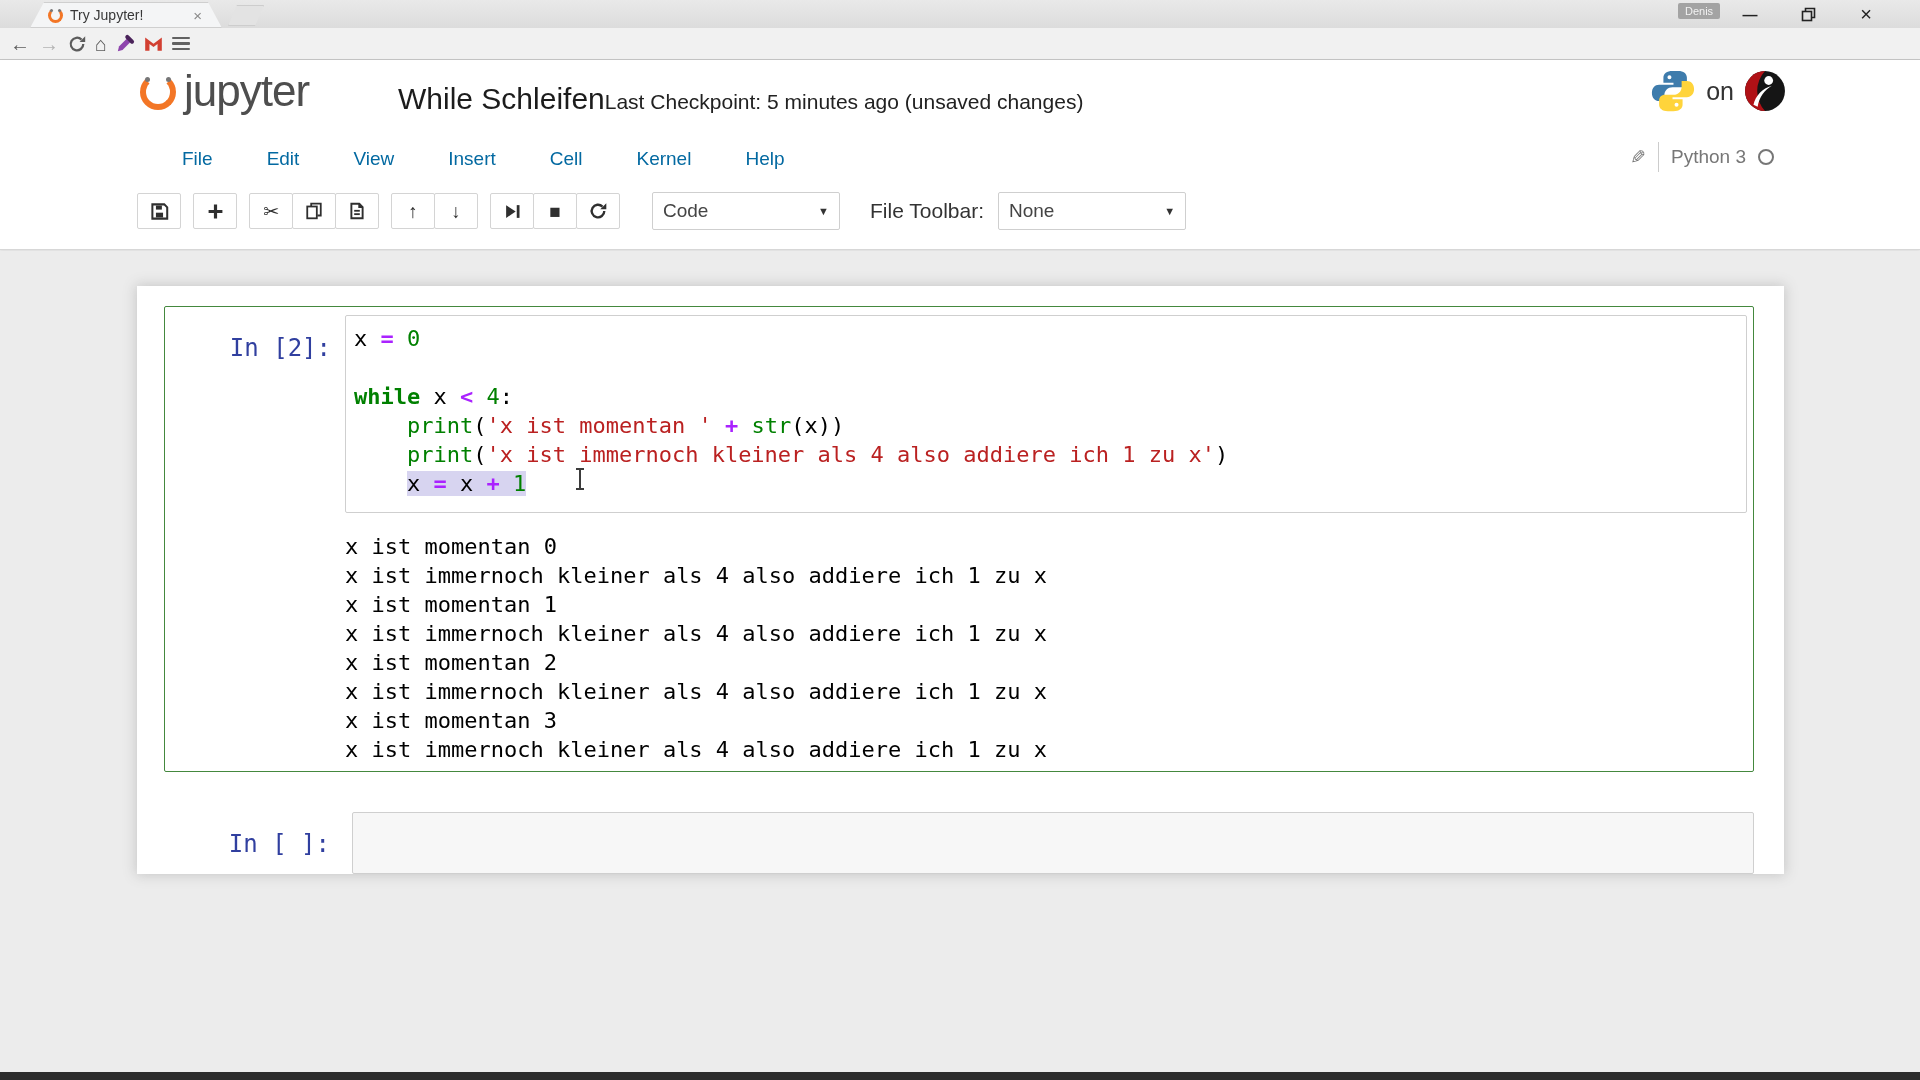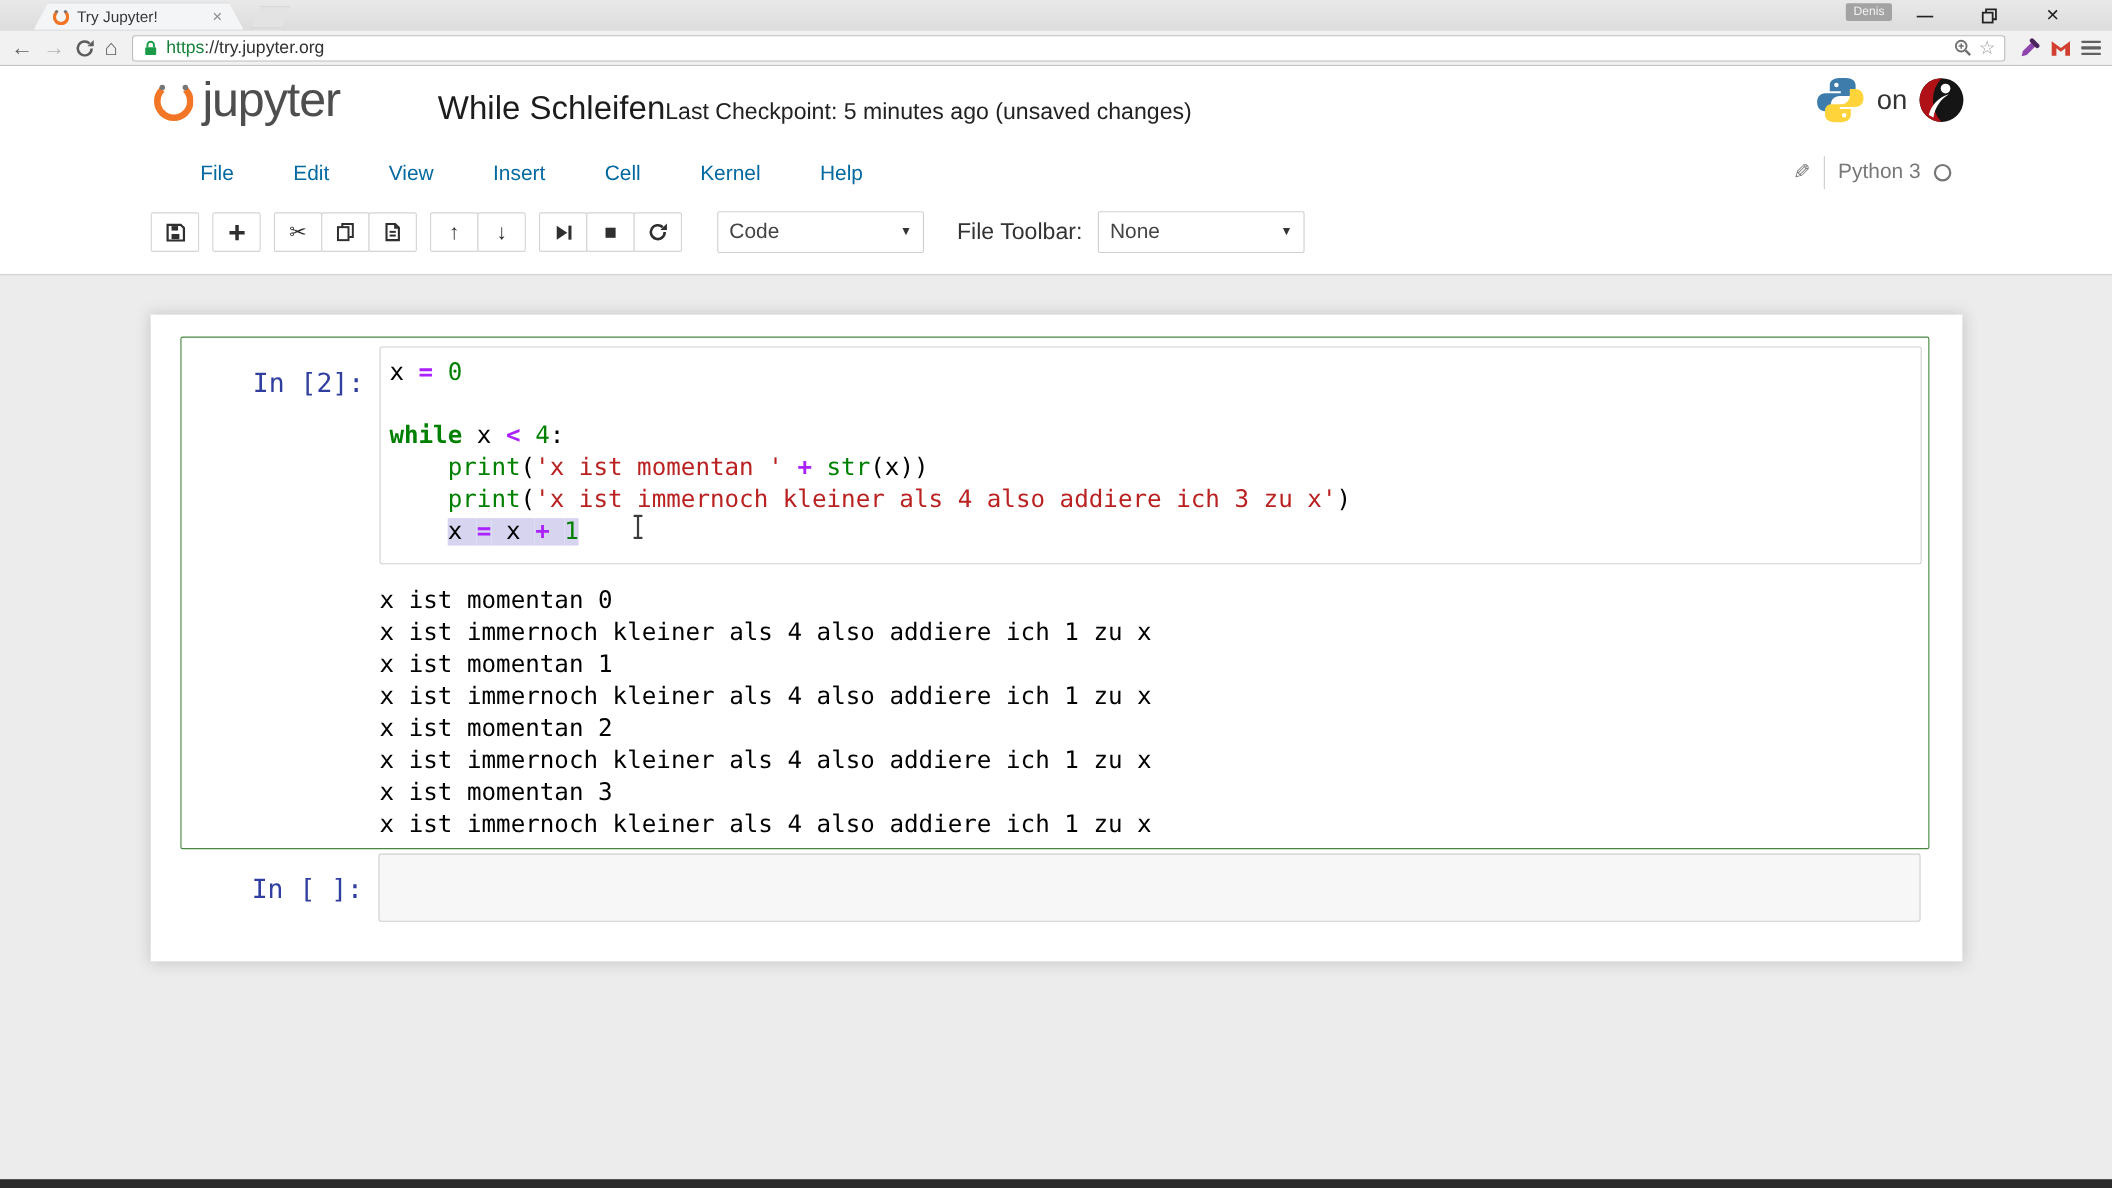--- a/index.html
+++ b/index.html
@@ -97,21 +97,21 @@
   .tok-op  { color:#aa22ff; font-weight:bold; }
   .tok-str { color:#ba2121; }
   .tok-var { color:#000; }
   .tok-sel { background:#d7d4f0; }
   .output-row { display:flex; margin-top:17px; }
   .output-spacer { width:180px; }
   .output-text { padding-top:2px; }
   .out-line { font-family:"DejaVu Sans Mono","Liberation Mono",monospace; font-size:22px;
     line-height:29px; color:#000; white-space:pre; }
 
-  .cell2 { position:absolute; left:27px; top:488px; width:1590px; display:flex; }
+  .cell2 { position:absolute; left:27px; top:524px; width:1590px; display:flex;justify-content:space-between; }
   .empty-input { margin-top:2px; width:1402px; height:62px; background:#f7f7f7;
     border:1px solid #cfcfcf; border-radius:2px; }
 
   
   .ibeam { position:absolute; left:574px; top:468px; width:12px; height:22px; }
   .ibeam:before, .ibeam:after { content:""; position:absolute; left:2px; width:8px; height:2px; background:#3c3c3c; }
   .ibeam:before { top:0; } .ibeam:after { bottom:0; }
   .ibeam .stem { position:absolute; left:5px; top:1px; width:2px; height:20px; background:#3c3c3c; }
 
   .bottomstrip { position:absolute; left:0; bottom:0; width:100%; height:8px; background:#2c2c2c; }
@@ -147,38 +147,20 @@
   <div class="chromebar">
     <span class="navico">←</span>
     <span class="navico disabled">→</span>
     <span>
       <svg width="18" height="18" viewBox="0 0 16 16">
           <path d="M13.6 8A5.6 5.6 0 1 1 12 4.1" fill="none" stroke="#5c5c5c" stroke-width="2"></path>
           <polygon points="15.3,1.2 15.3,6.2 10.3,6.2" fill="#5c5c5c"></polygon>
         </svg>
     </span>
     <span class="navico">⌂</span>
-    <div class="urlbox">
-      <span>
-        <svg width="16" height="16" viewBox="0 0 16 16">
-            <rect x="3" y="7" width="10" height="7" rx="1" fill="#1a9b48"></rect>
-            <path d="M5 7V5a3 3 0 0 1 6 0v2" fill="none" stroke="#1a9b48" stroke-width="1.7"></path>
-          </svg>
-      </span>
-      <span class="urltext"><span class="scheme">https</span><span>://try.jupyter.org</span></span>
-      <span class="urlspacer"></span>
-      <span>
-        <svg width="17" height="17" viewBox="0 0 16 16">
-            <circle cx="6.5" cy="6.5" r="4.6" fill="none" stroke="#6f6f6f" stroke-width="1.6"></circle>
-            <path d="M6.5 4.3v4.4M4.3 6.5h4.4" stroke="#6f6f6f" stroke-width="1.3"></path>
-            <path d="M10.2 10.2l4 4" stroke="#6f6f6f" stroke-width="2"></path>
-          </svg>
-      </span>
-      <span class="star">☆</span>
-    </div>
     <span>
       <svg width="19" height="19" viewBox="0 0 16 16">
           <path d="M1.5 14.5l1-4 6.5-6.5 3 3-6.5 6.5z" fill="#8e44ad"></path>
           <path d="M9.5 2.5l4 4" stroke="#4a235a" stroke-width="3.4" stroke-linecap="round"></path>
         </svg>
     </span>
     <span>
       <svg width="19" height="19" viewBox="0 0 16 16">
           <path fill="#d23f31" d="M1 14V3l7 5.2L15 3v11h-3.6V8.4L8 11 4.6 8.4V14z"></path>
         </svg>
@@ -315,21 +297,21 @@
   <div class="notebook">
 
     <div class="cell-selected">
       <div class="input-row">
         <div class="prompt">In [2]:</div>
         <div class="input-area">
           <div class="cm-line"><span class="tok-var">x </span><span class="tok-op">=</span><span class="tok-var"> </span><span class="tok-num">0</span></div>
           <div class="cm-line"></div>
           <div class="cm-line"><span class="tok-kw">while</span><span class="tok-var"> x </span><span class="tok-op">&lt;</span><span class="tok-var"> </span><span class="tok-num">4</span><span class="tok-var">:</span></div>
           <div class="cm-line"><span class="tok-var">    </span><span class="tok-bi">print</span><span class="tok-var">(</span><span class="tok-str">'x ist momentan '</span><span class="tok-var"> </span><span class="tok-op">+</span><span class="tok-var"> </span><span class="tok-bi">str</span><span class="tok-var">(x))</span></div>
-          <div class="cm-line"><span class="tok-var">    </span><span class="tok-bi">print</span><span class="tok-var">(</span><span class="tok-str">'x ist immernoch kleiner als 4 also addiere ich 3 zu x'</span><span class="tok-var">)</span></div>
+          <div class="cm-line"><span class="tok-var">    </span><span class="tok-bi">print</span><span class="tok-var">(</span><span class="tok-str">'x ist immernoch kleiner als 4 also addiere ich 1 zu x'</span><span class="tok-var">)</span></div>
           <div class="cm-line"><span class="tok-var">    </span><span class="tok-var tok-sel">x </span><span class="tok-op tok-sel">=</span><span class="tok-var tok-sel"> x </span><span class="tok-op tok-sel">+</span><span class="tok-var tok-sel"> </span><span class="tok-num tok-sel">1</span></div>
         </div>
       </div>
       <div class="output-row">
         <div class="output-spacer"></div>
         <div class="output-text">
             <div class="out-line">x ist momentan 0</div>
             <div class="out-line">x ist immernoch kleiner als 4 also addiere ich 1 zu x</div>
             <div class="out-line">x ist momentan 1</div>
             <div class="out-line">x ist immernoch kleiner als 4 also addiere ich 1 zu x</div>

